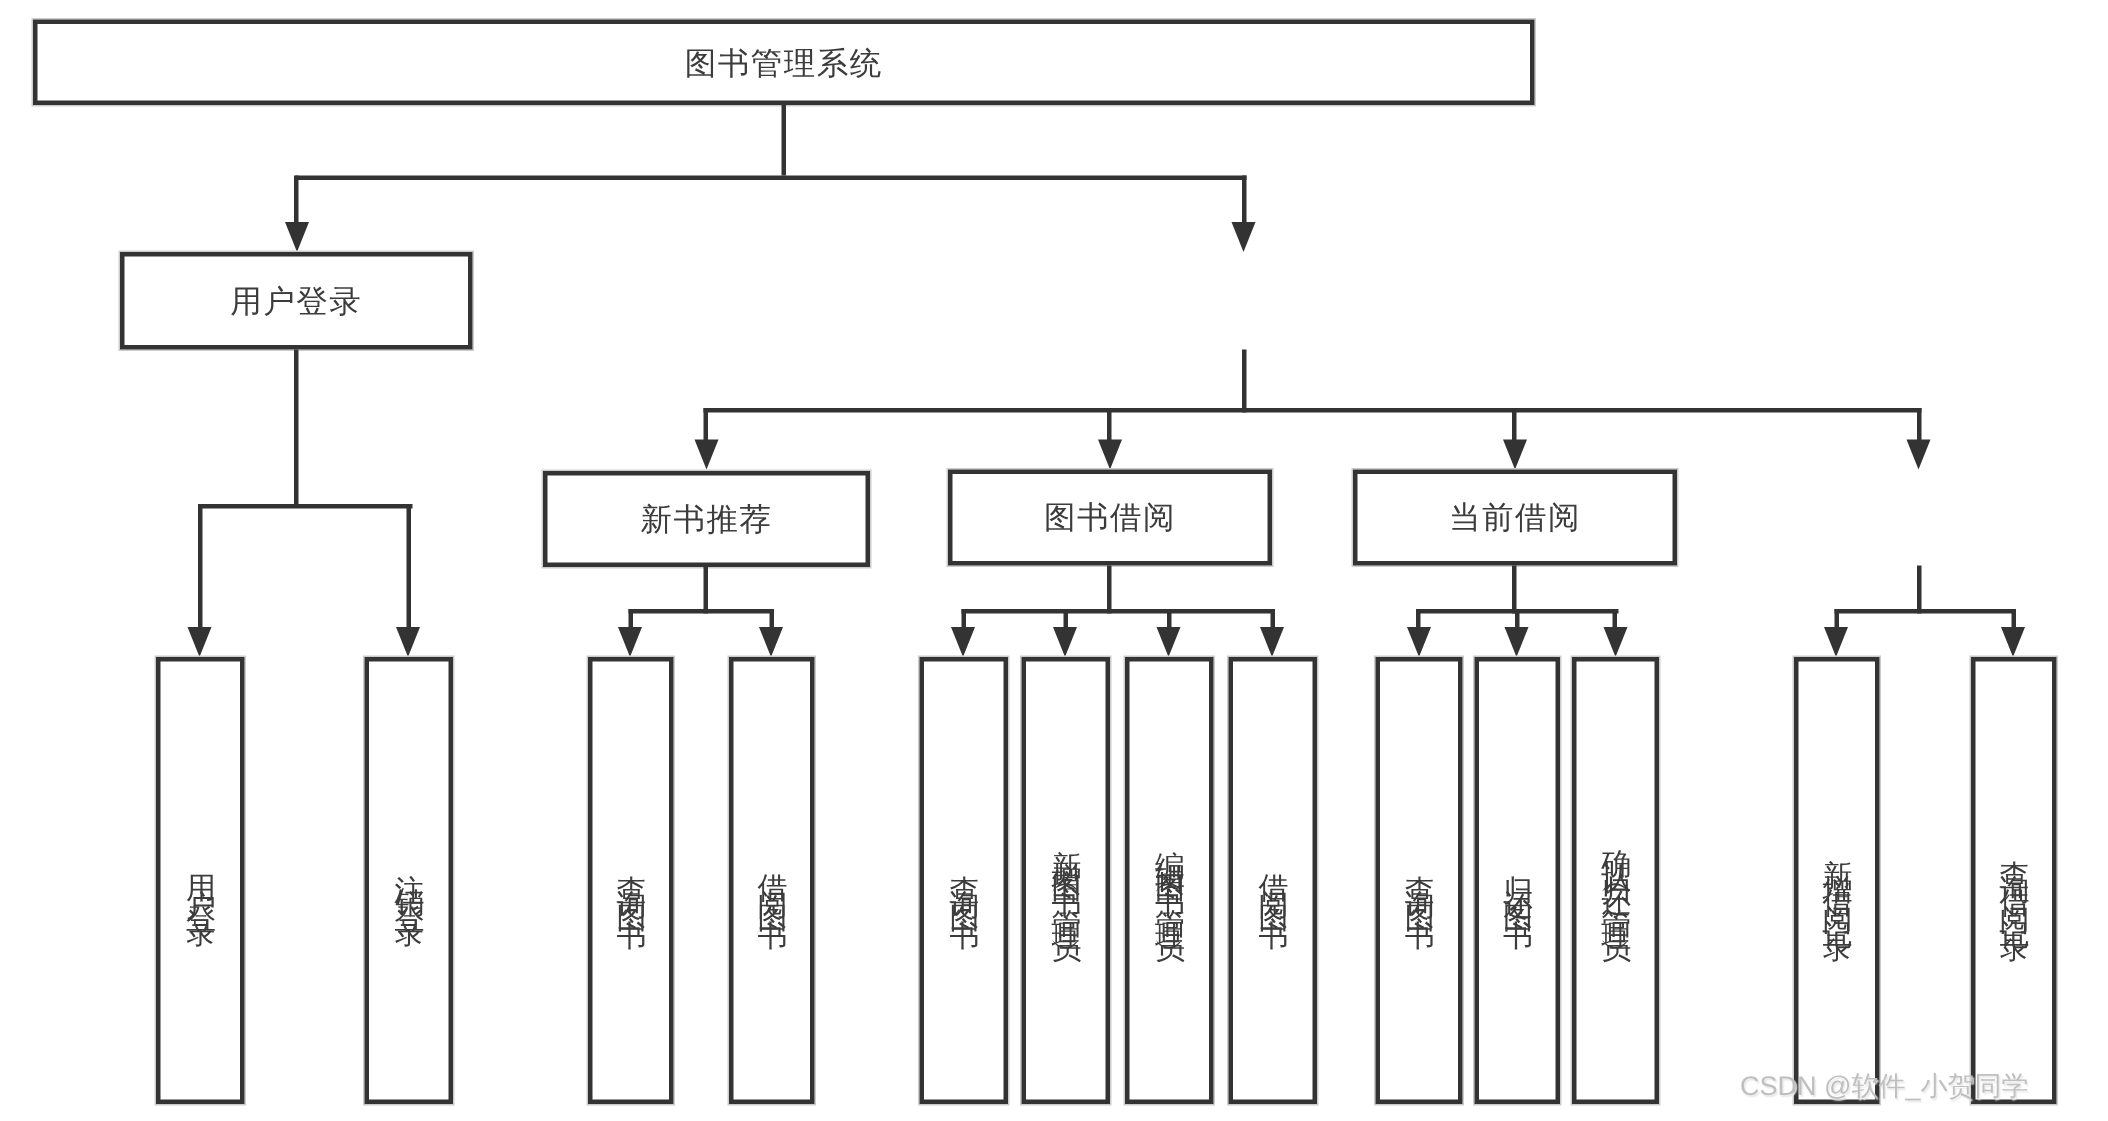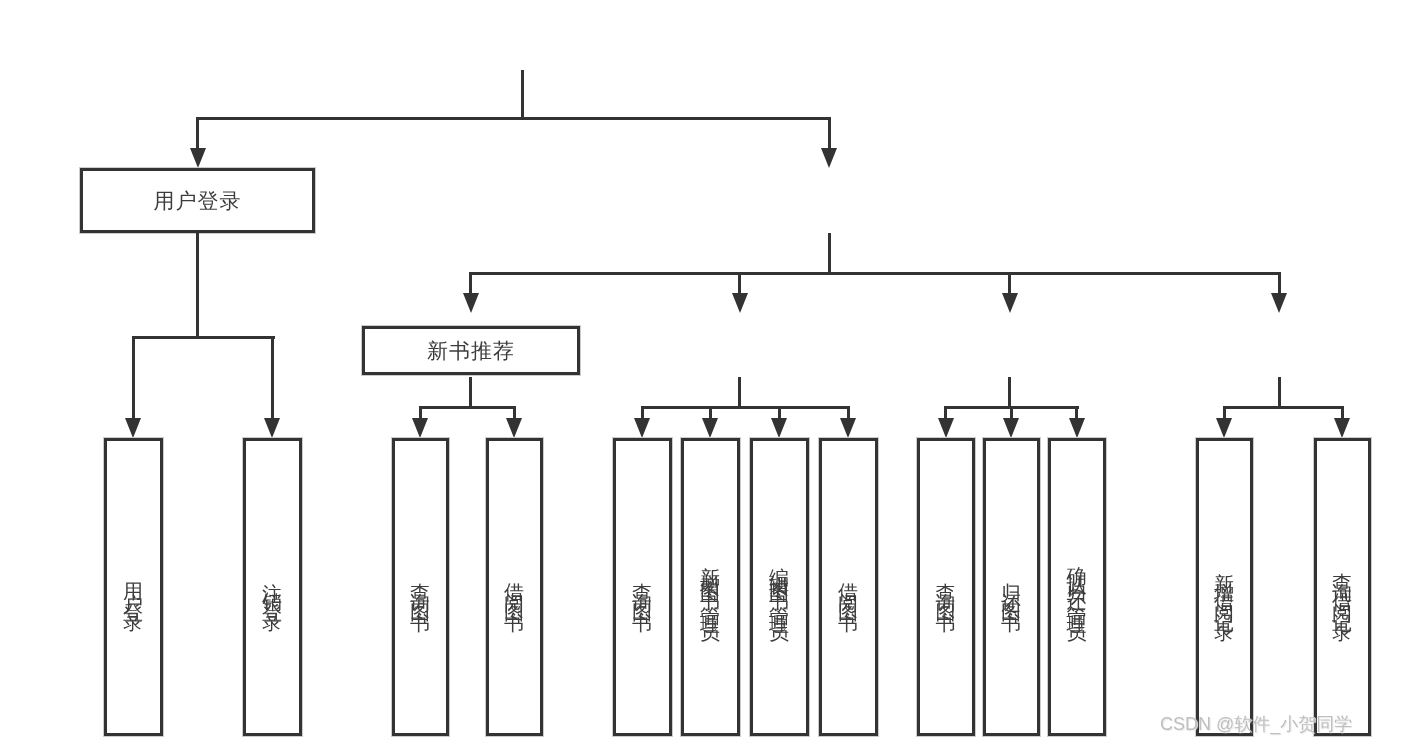--- a/index.html
+++ b/index.html
@@ -59,20 +59,21 @@
     font-size: 18px;
     white-space: nowrap;
     text-shadow: 1px 1px 1px #e8e8e8;
   }
 </style>
 </head>
 <body>
 
 <div id="canvas">
 
+  <div class="box" style="left:22px; top:13px; width:1001px; height:57px">图书管理系统</div>
 
   <div class="vline" style="left:521px; top:70px; height:47px"></div>
   <div class="hline" style="left:197px; top:117px; width:634px"></div>
   <div class="vline" style="left:196px; top:117px; height:33px"></div>
   <div class="arr" style="left:190px; top:148px"></div>
   <div class="vline" style="left:828px; top:117px; height:33px"></div>
   <div class="arr" style="left:821px; top:148px"></div>
 
   <div class="box" style="left:80px; top:168px; width:235px; height:65px">用户登录</div>
 
@@ -87,21 +88,23 @@
   <div class="hline" style="left:469px; top:272px; width:812px"></div>
   <div class="vline" style="left:469px;  top:272px; height:24px"></div>
   <div class="arr" style="left:463px;  top:293px"></div>
   <div class="vline" style="left:738px;  top:272px; height:24px"></div>
   <div class="arr" style="left:732px;  top:293px"></div>
   <div class="vline" style="left:1008px; top:272px; height:24px"></div>
   <div class="arr" style="left:1002px; top:293px"></div>
   <div class="vline" style="left:1278px; top:272px; height:24px"></div>
   <div class="arr" style="left:1271px; top:293px"></div>
 
-  <div class="box" style="left:362px;  top:326px; width:218px; height:49px">新书推荐</div>
+  <div class="box" style="left:362px;  top:314px; width:218px; height:64px">新书推荐</div>
+  <div class="box" style="left:632px;  top:313px; width:216px; height:64px">图书借阅</div>
+  <div class="box" style="left:902px;  top:313px; width:216px; height:64px">当前借阅</div>
 
   <div class="vline" style="left:469px; top:377px; height:32px"></div>
   <div class="hline" style="left:419px; top:406px; width:97px"></div>
   <div class="vline" style="left:419px; top:406px; height:14px"></div>
   <div class="arr" style="left:412px; top:418px"></div>
   <div class="vline" style="left:513px; top:406px; height:14px"></div>
   <div class="arr" style="left:506px; top:418px"></div>
 
   <div class="vline" style="left:738px; top:377px; height:32px"></div>
   <div class="hline" style="left:641px; top:406px; width:209px"></div>

